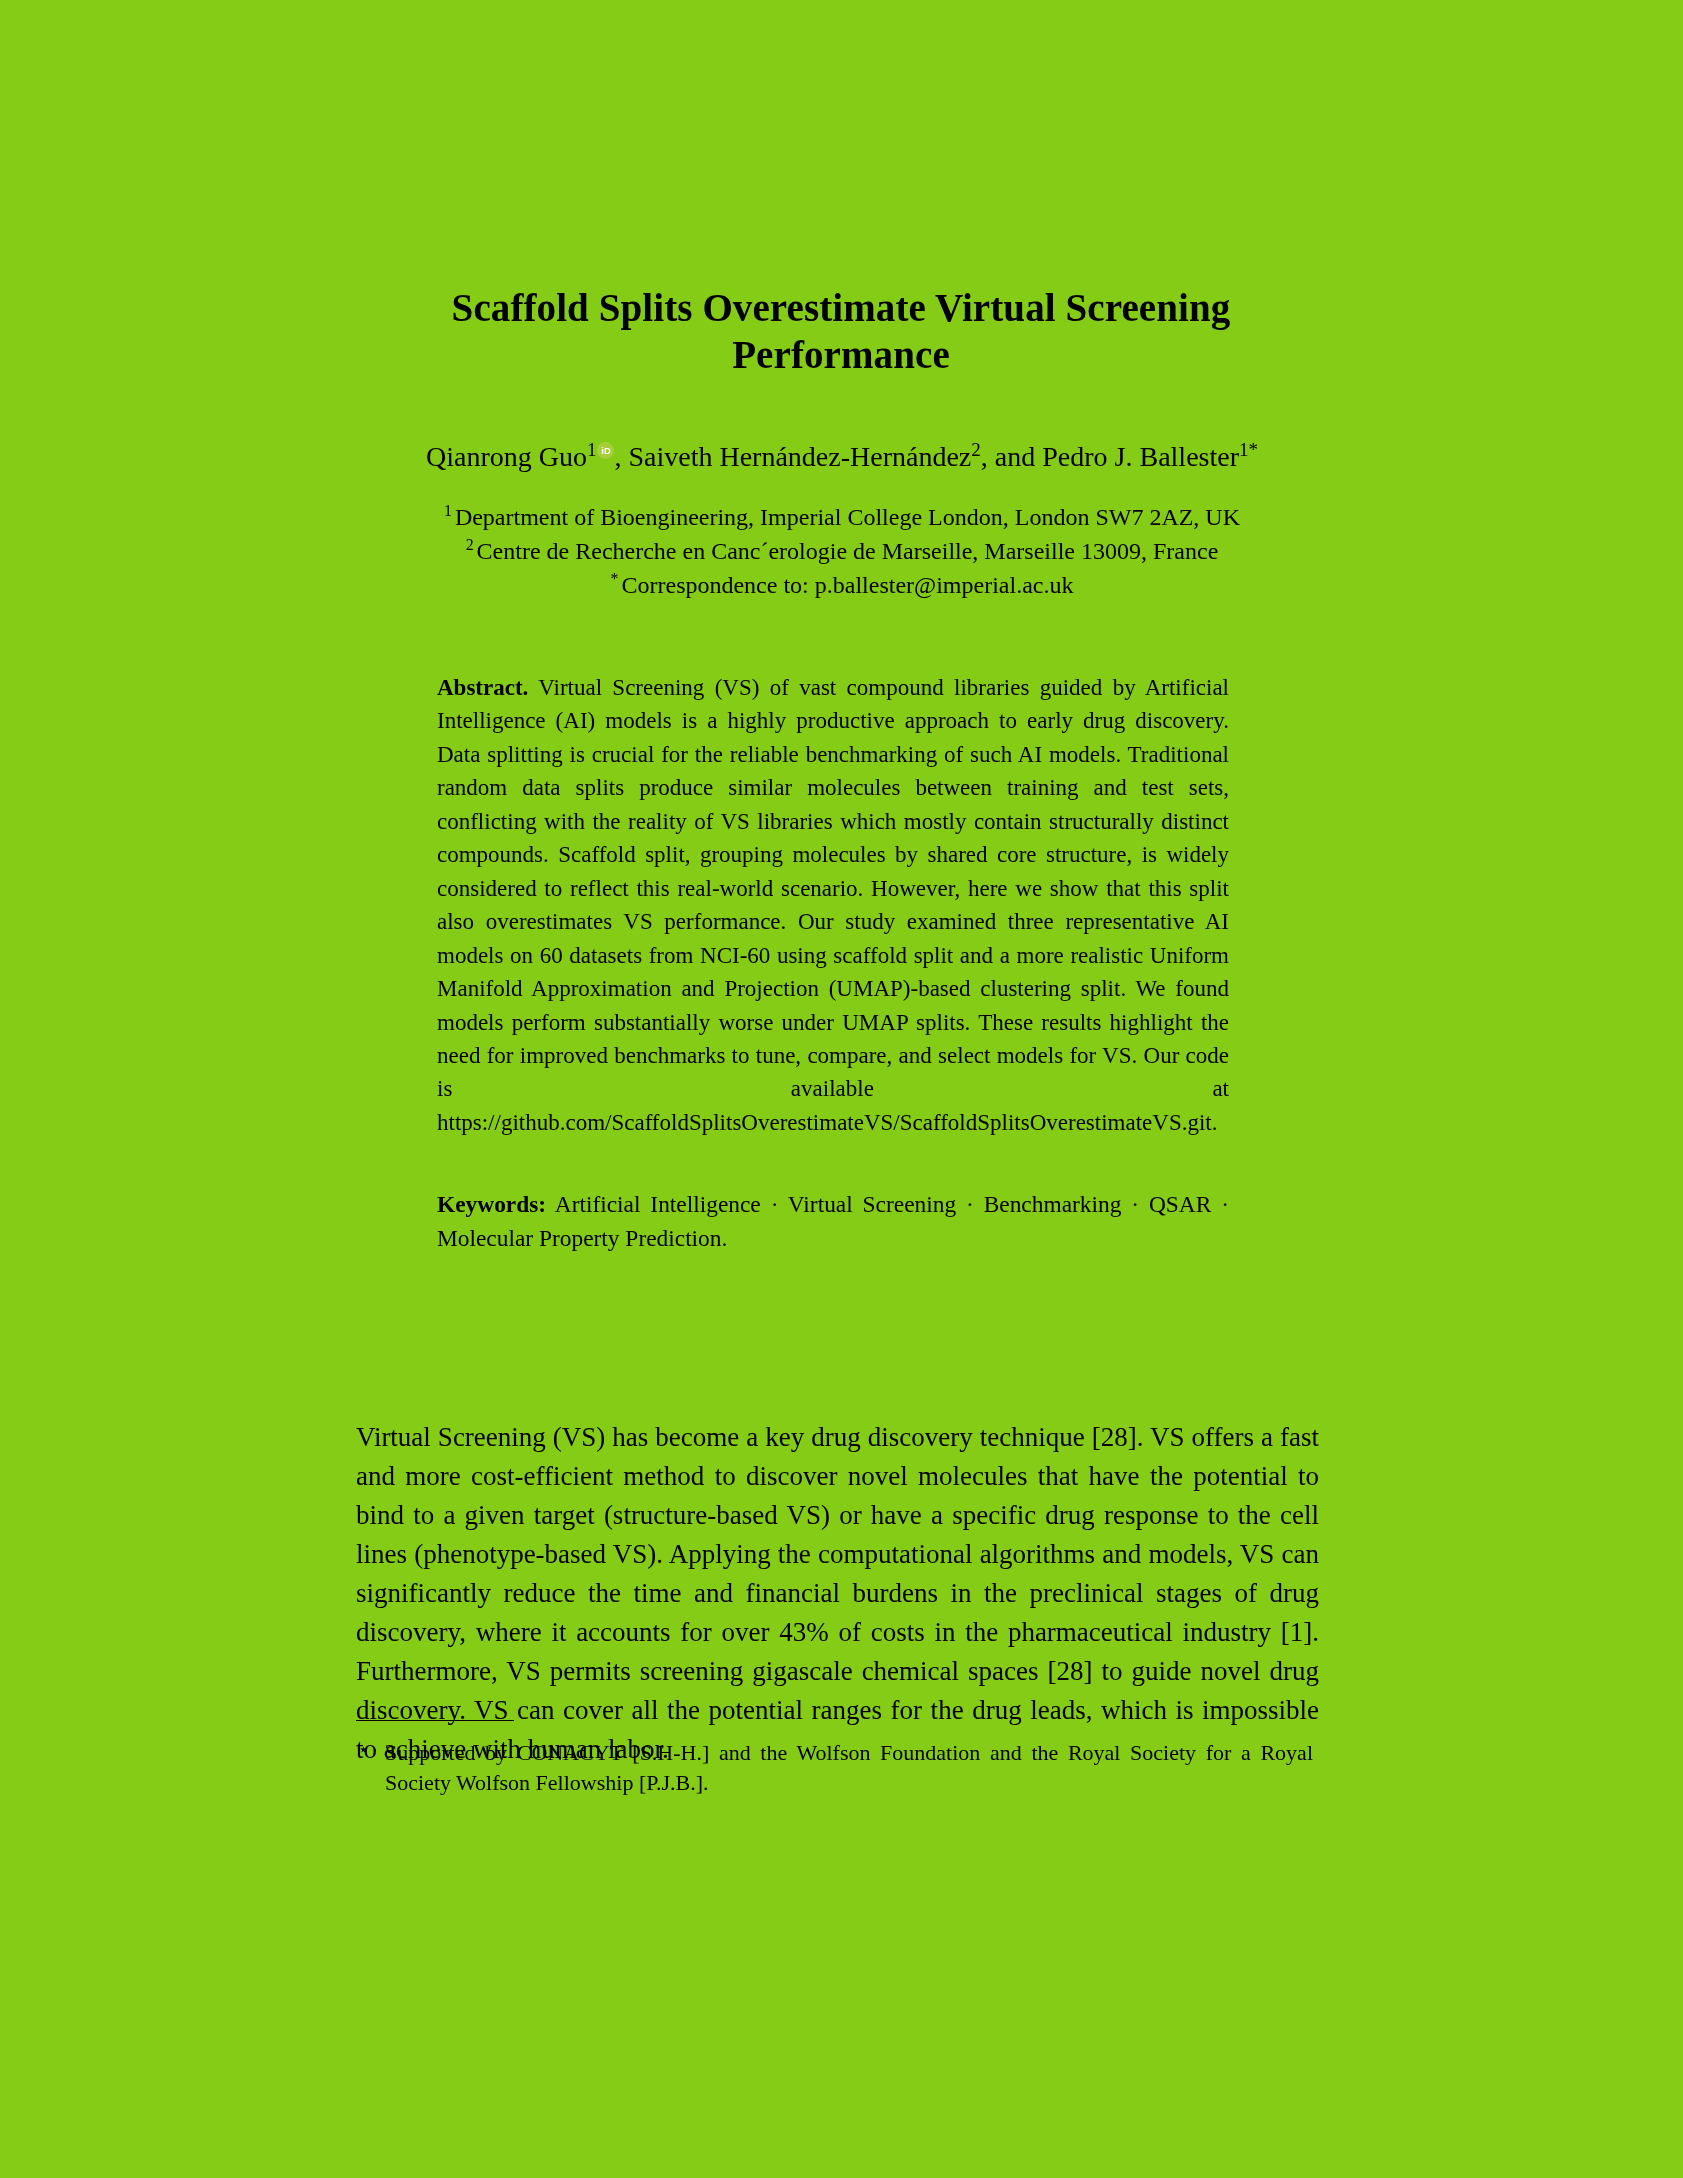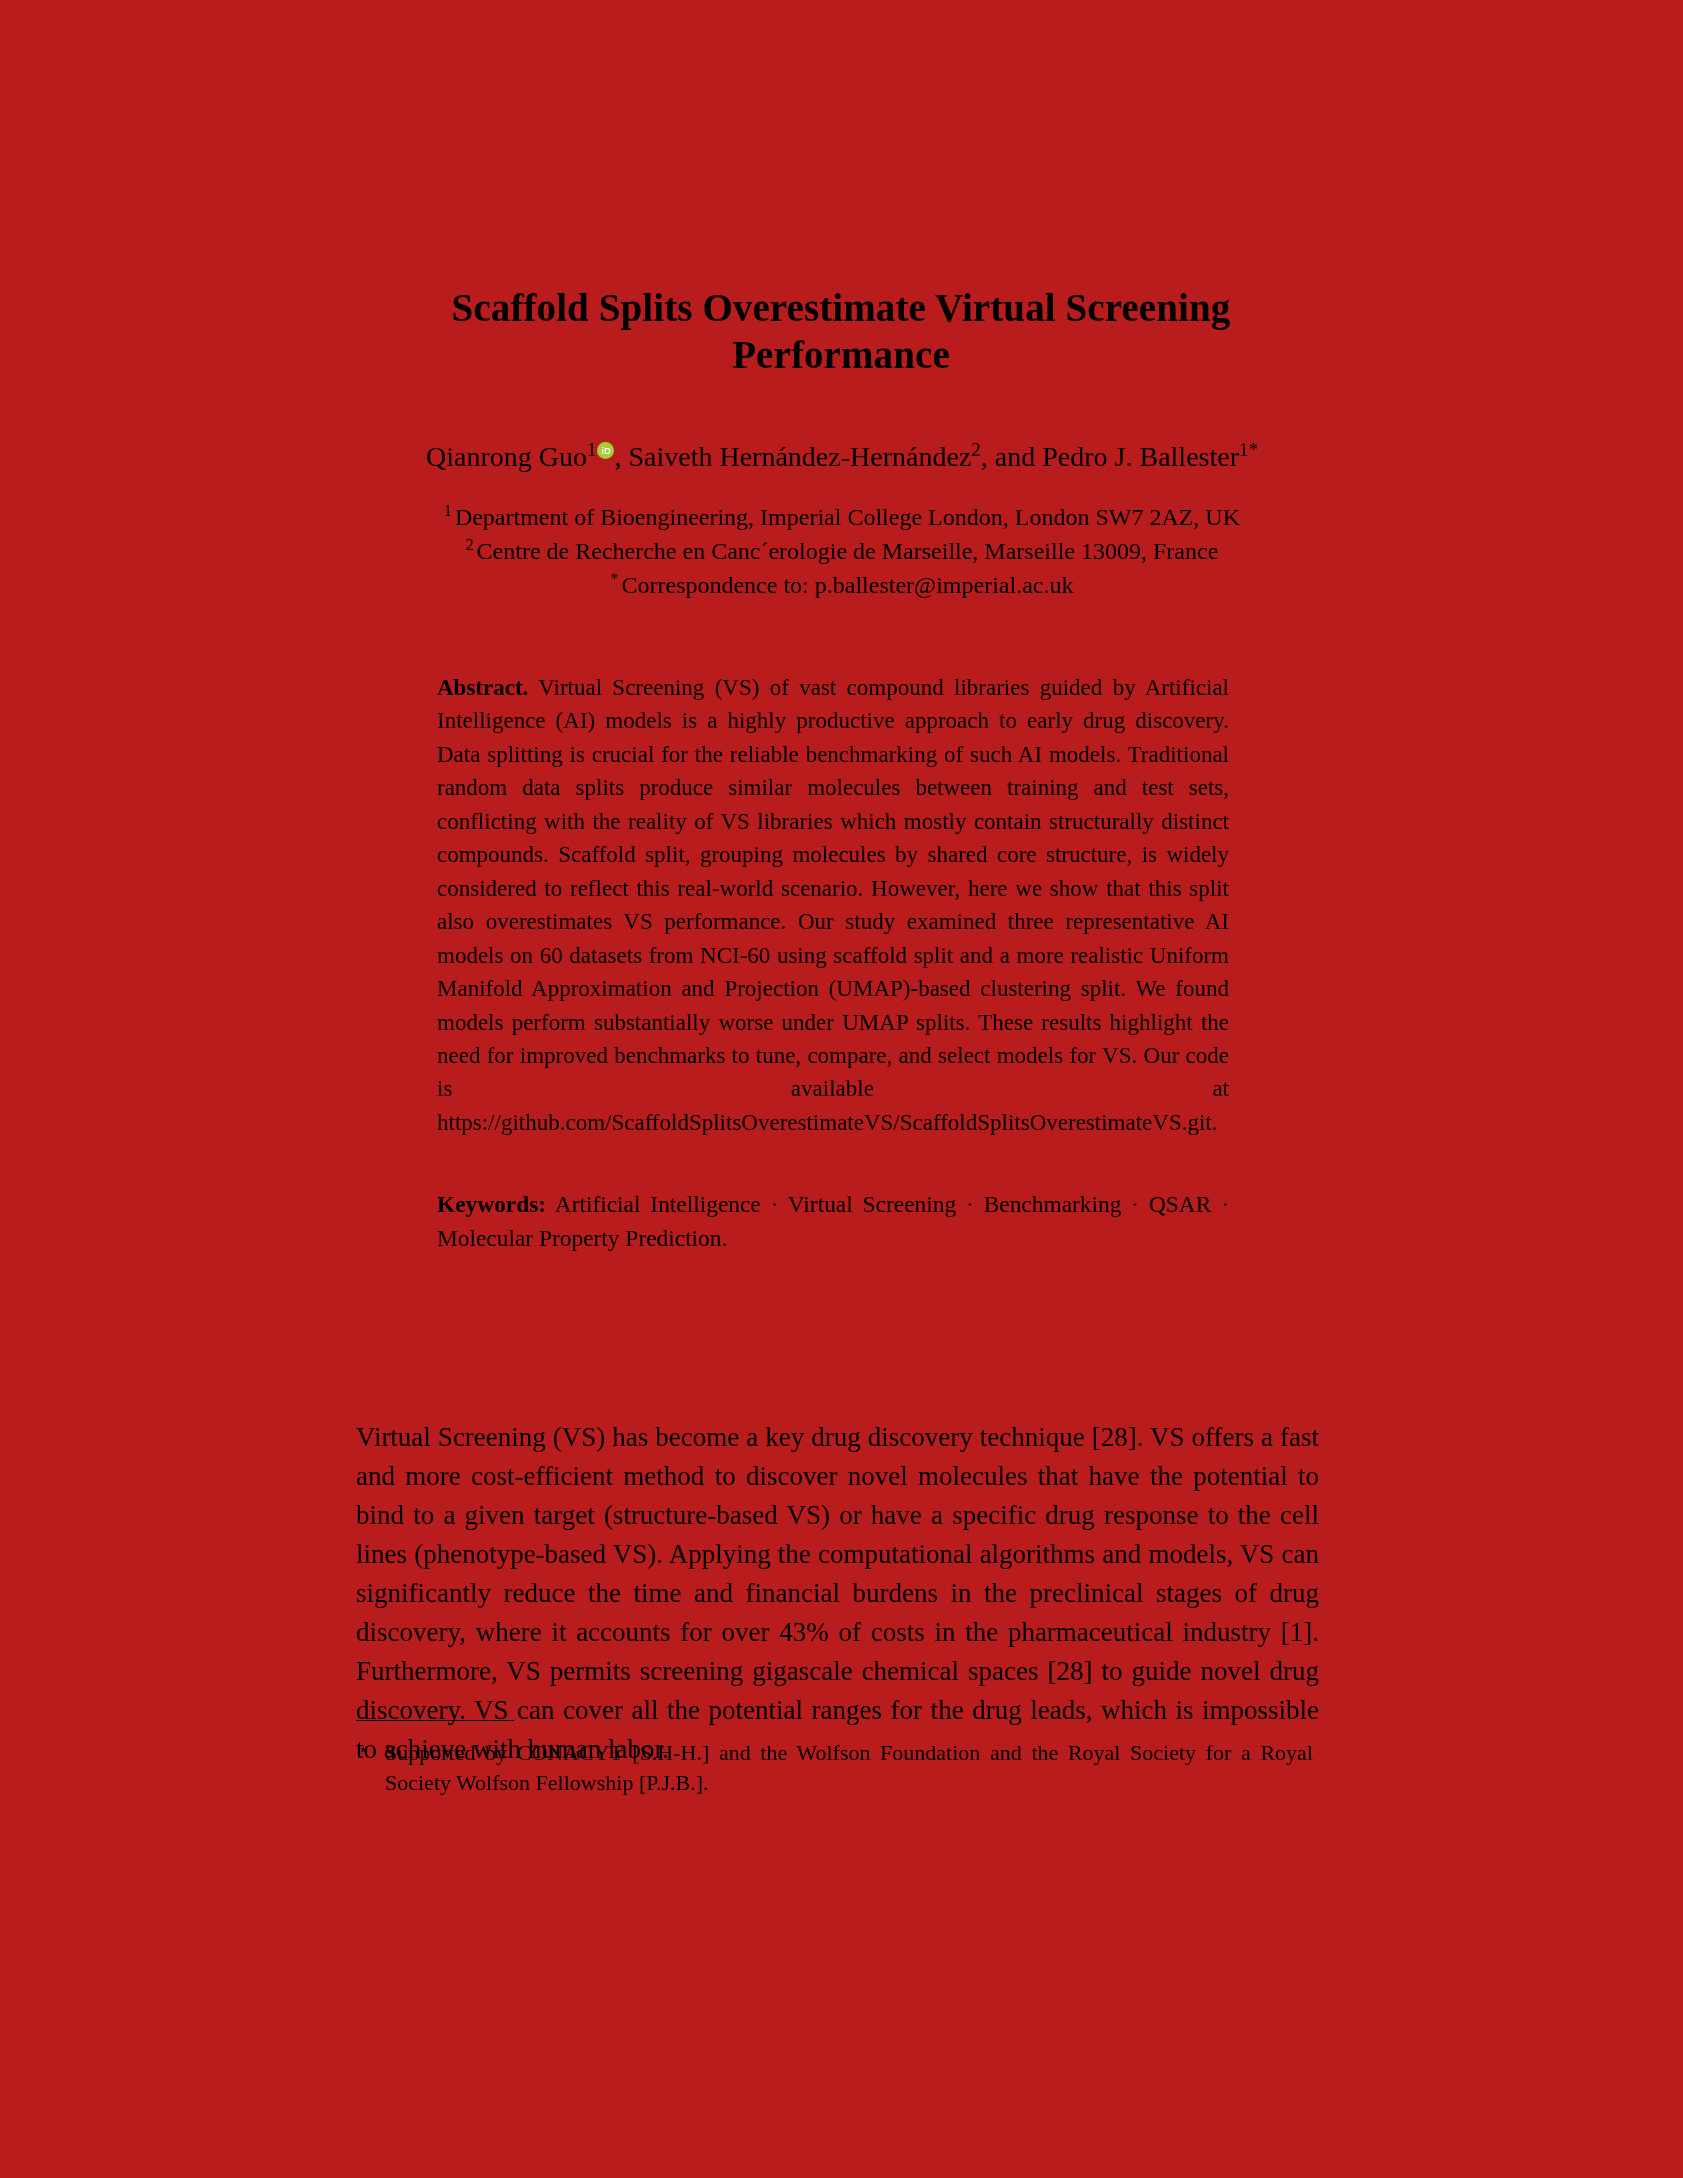--- a/index.html
+++ b/index.html
@@ -8,21 +8,21 @@
     background: #ffffff;
   }
   body {
     font-family: "Liberation Serif", "DejaVu Serif", serif;
     color: #000000;
   }
   .page {
     position: relative;
     width: 1683px;
     height: 2178px;
-    background: #b91c1c;
+    background: #84cc16;
     margin: 0 auto;
     overflow: hidden;
     box-sizing: border-box;
   }
 
   
   .title-block {
     position: absolute;
     left: 356px;
     top: 285px;

